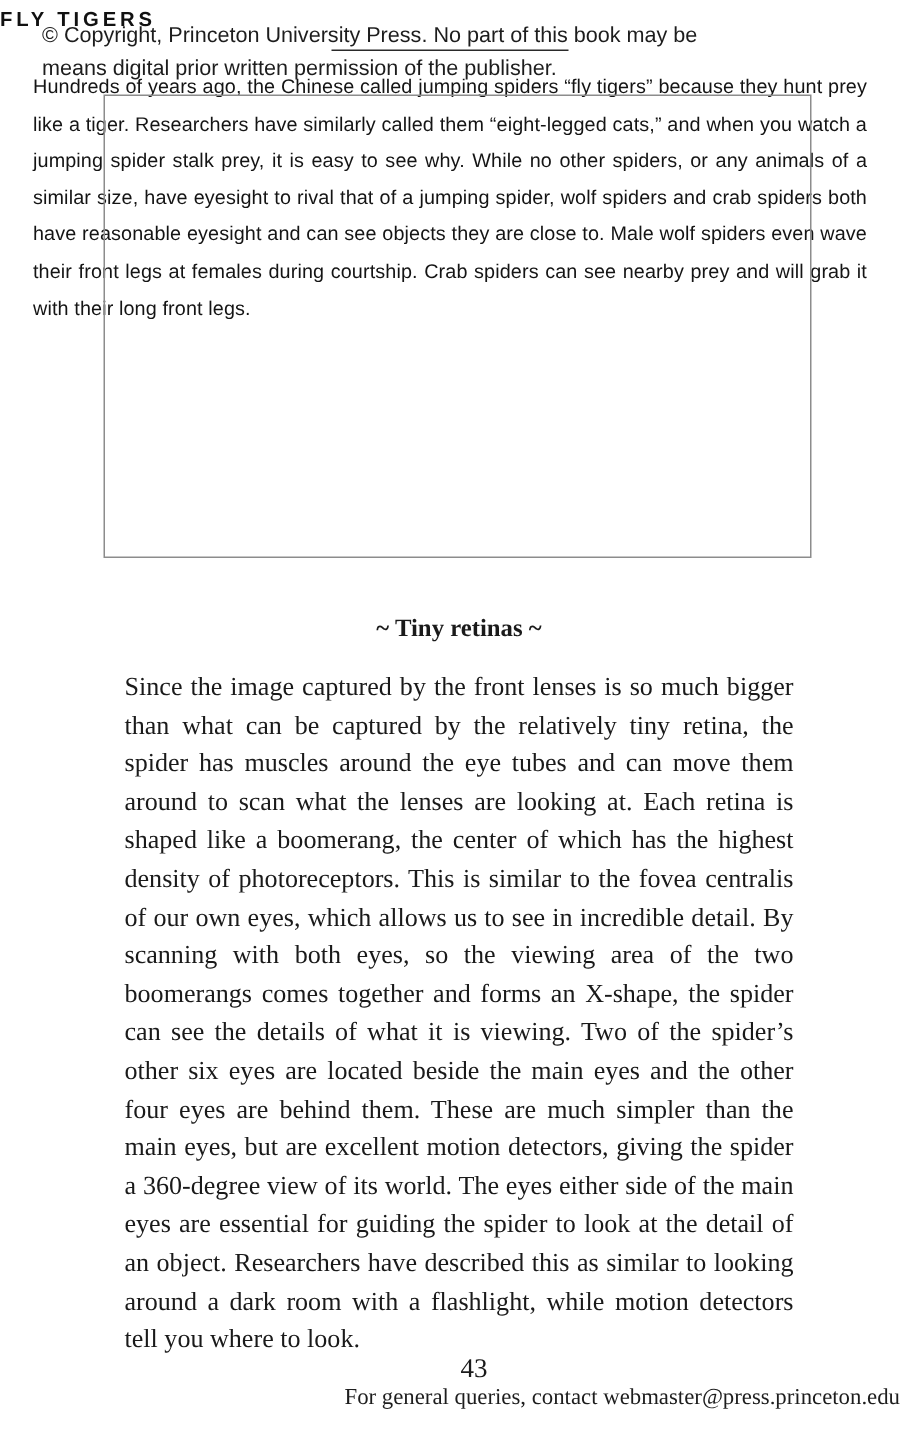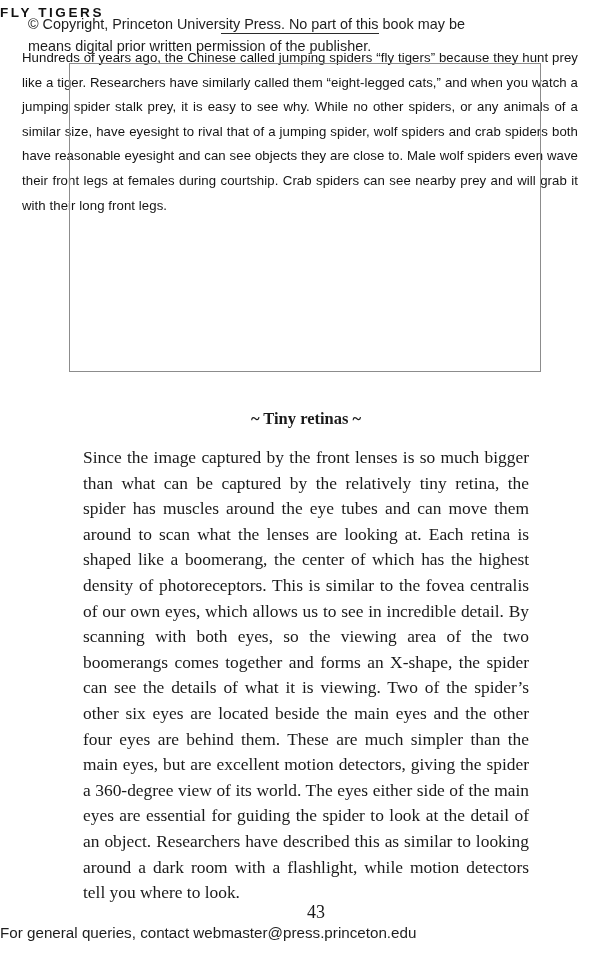--- a/index.html
+++ b/index.html
@@ -110,22 +110,22 @@
     color: #1a1a1a;
     hyphens: none;
   }
 
   
   .footer-banner {
     position: absolute;
     left: 0;
     bottom: 18px;
     width: 600px;
-    text-align: left;
-    font-family: Liberation Sans, sans-serif;
+    text-align: right;
+    font-family: Liberation Serif, serif;
     font-size: 15.2px;
     color: #1d1d1d;
     z-index: 5;
   }
   .page-number {
     position: absolute;
     left: 296px;
     top: 902px;
     font-family: "Liberation Serif", serif;
     font-size: 18px;

